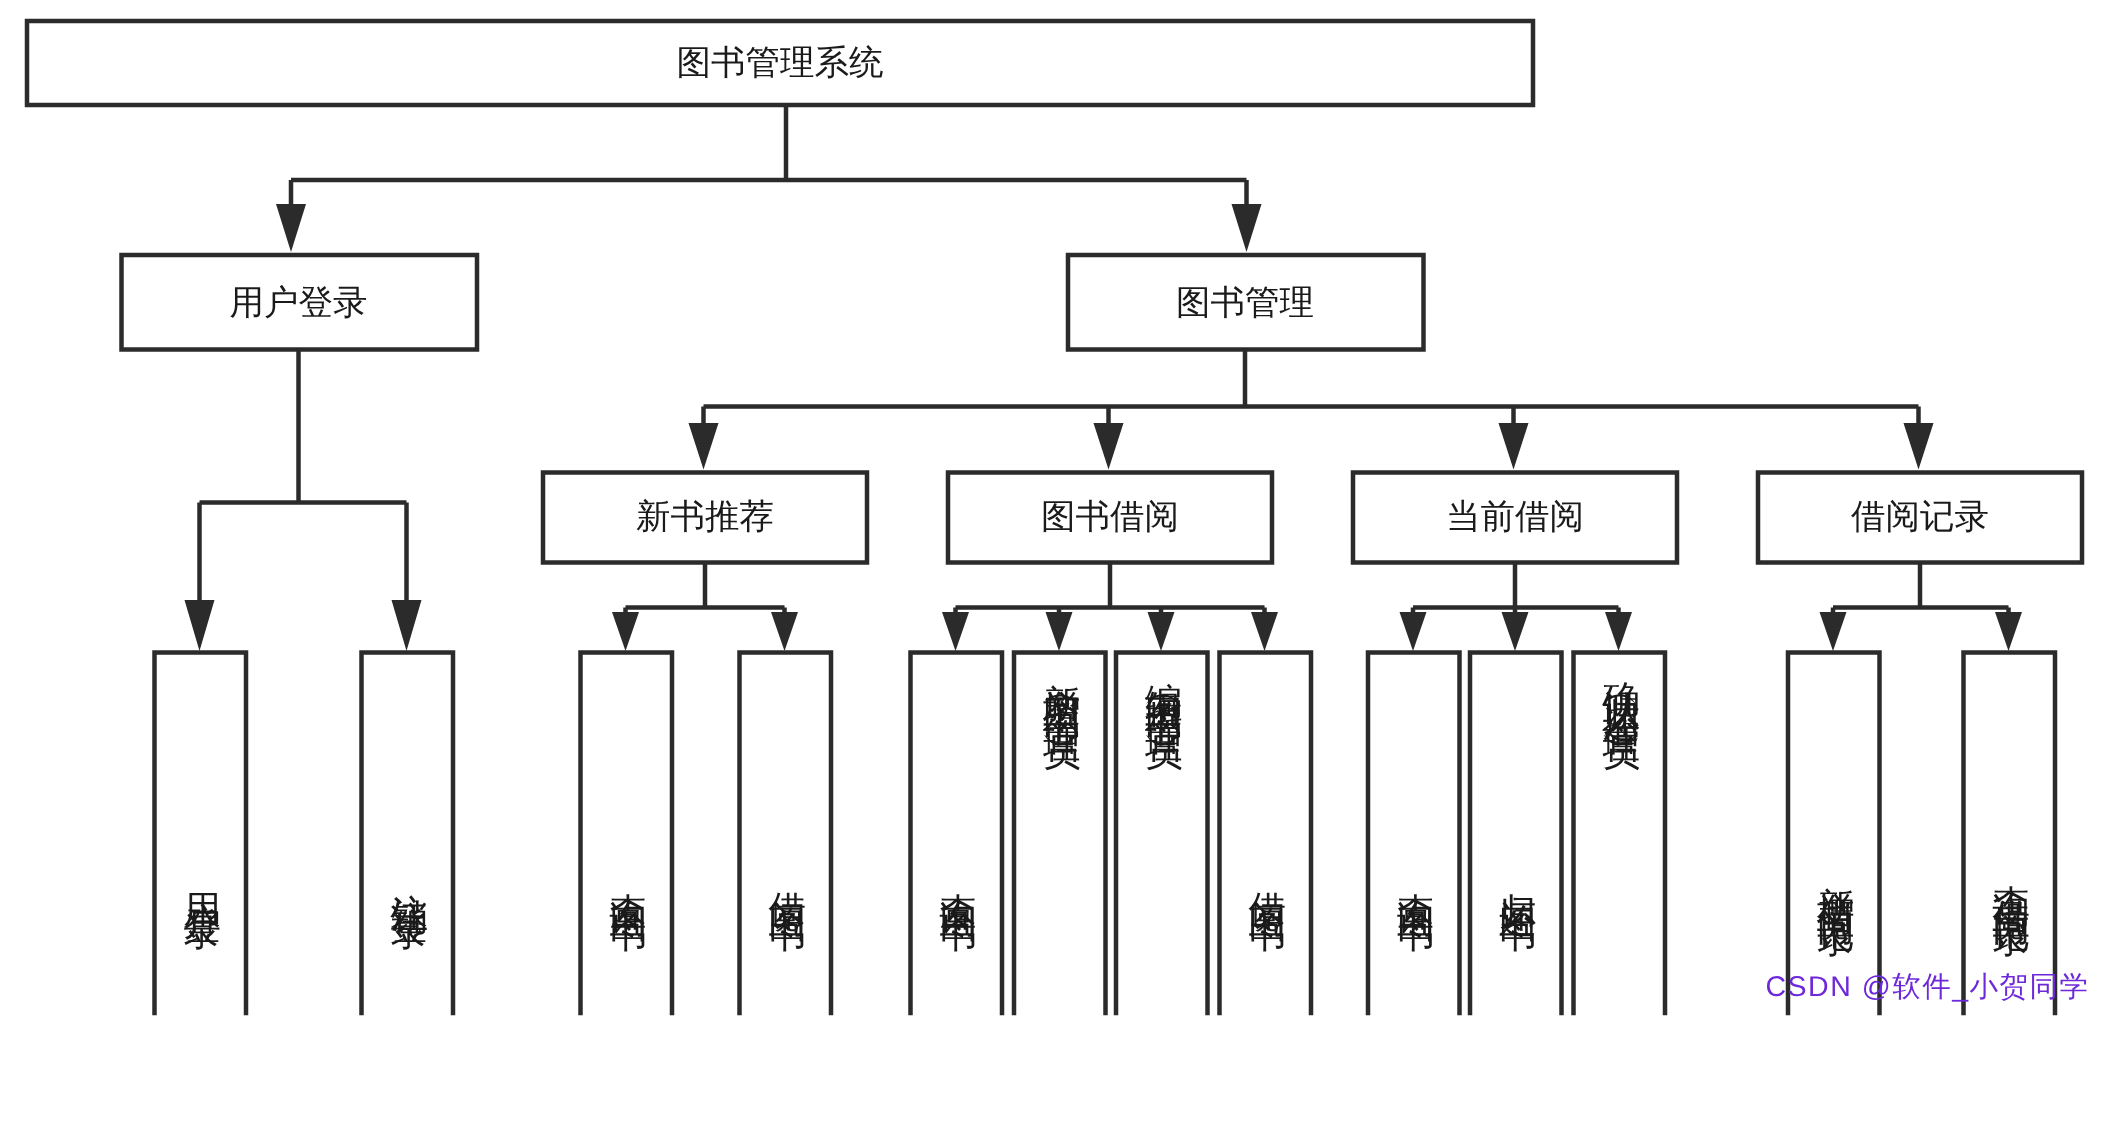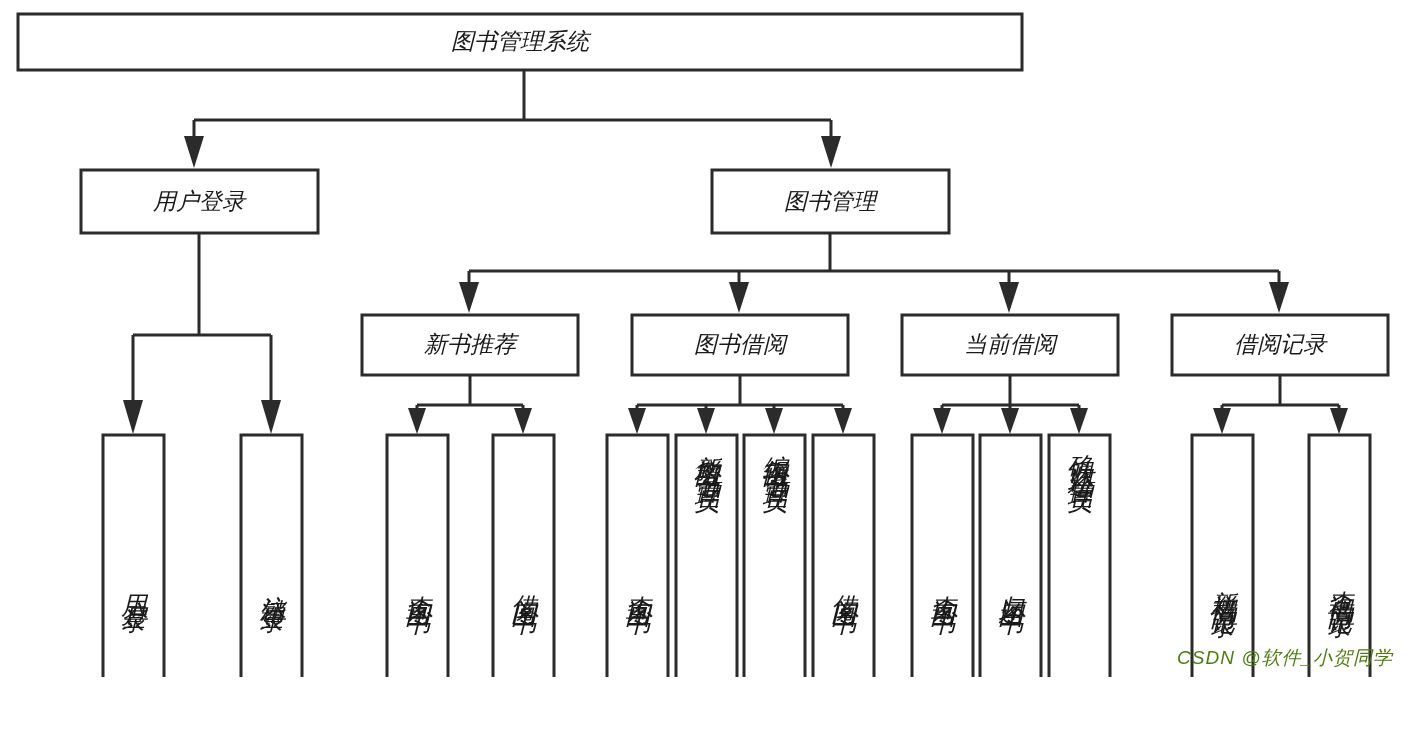--- a/index.html
+++ b/index.html
@@ -9,21 +9,20 @@
   }
   body {
     font-family: "Liberation Sans", "DejaVu Sans", sans-serif;
   }
   #diagram-root {
     position: relative;
     width: 1405px;
     height: 677px;
     background: #ffffff;
     overflow: hidden;
-    font-style: italic;
   }
   svg.diagram-canvas {
     position: absolute;
     inset: 0;
     width: 1405px;
     height: 747px;
     display: block;
   }
   .node-box {
     fill: #ffffff;
@@ -68,21 +67,21 @@
     letter-spacing: 5px;
     color: #1a1a1a;
     white-space: nowrap;
   }
   .watermark {
     position: absolute;
     right: 12px;
     bottom: 6px;
     font-family: "Liberation Sans", "DejaVu Sans", sans-serif;
     font-size: 19px;
-    color: #4d7c0f;
+    color: #6d28d9;
     letter-spacing: 1px;
     user-select: none;
   }
 </style>
 </head>
 <body>
 
 <div id="diagram-root">
 
   <svg class="diagram-canvas" viewBox="0 0 1405 747">

